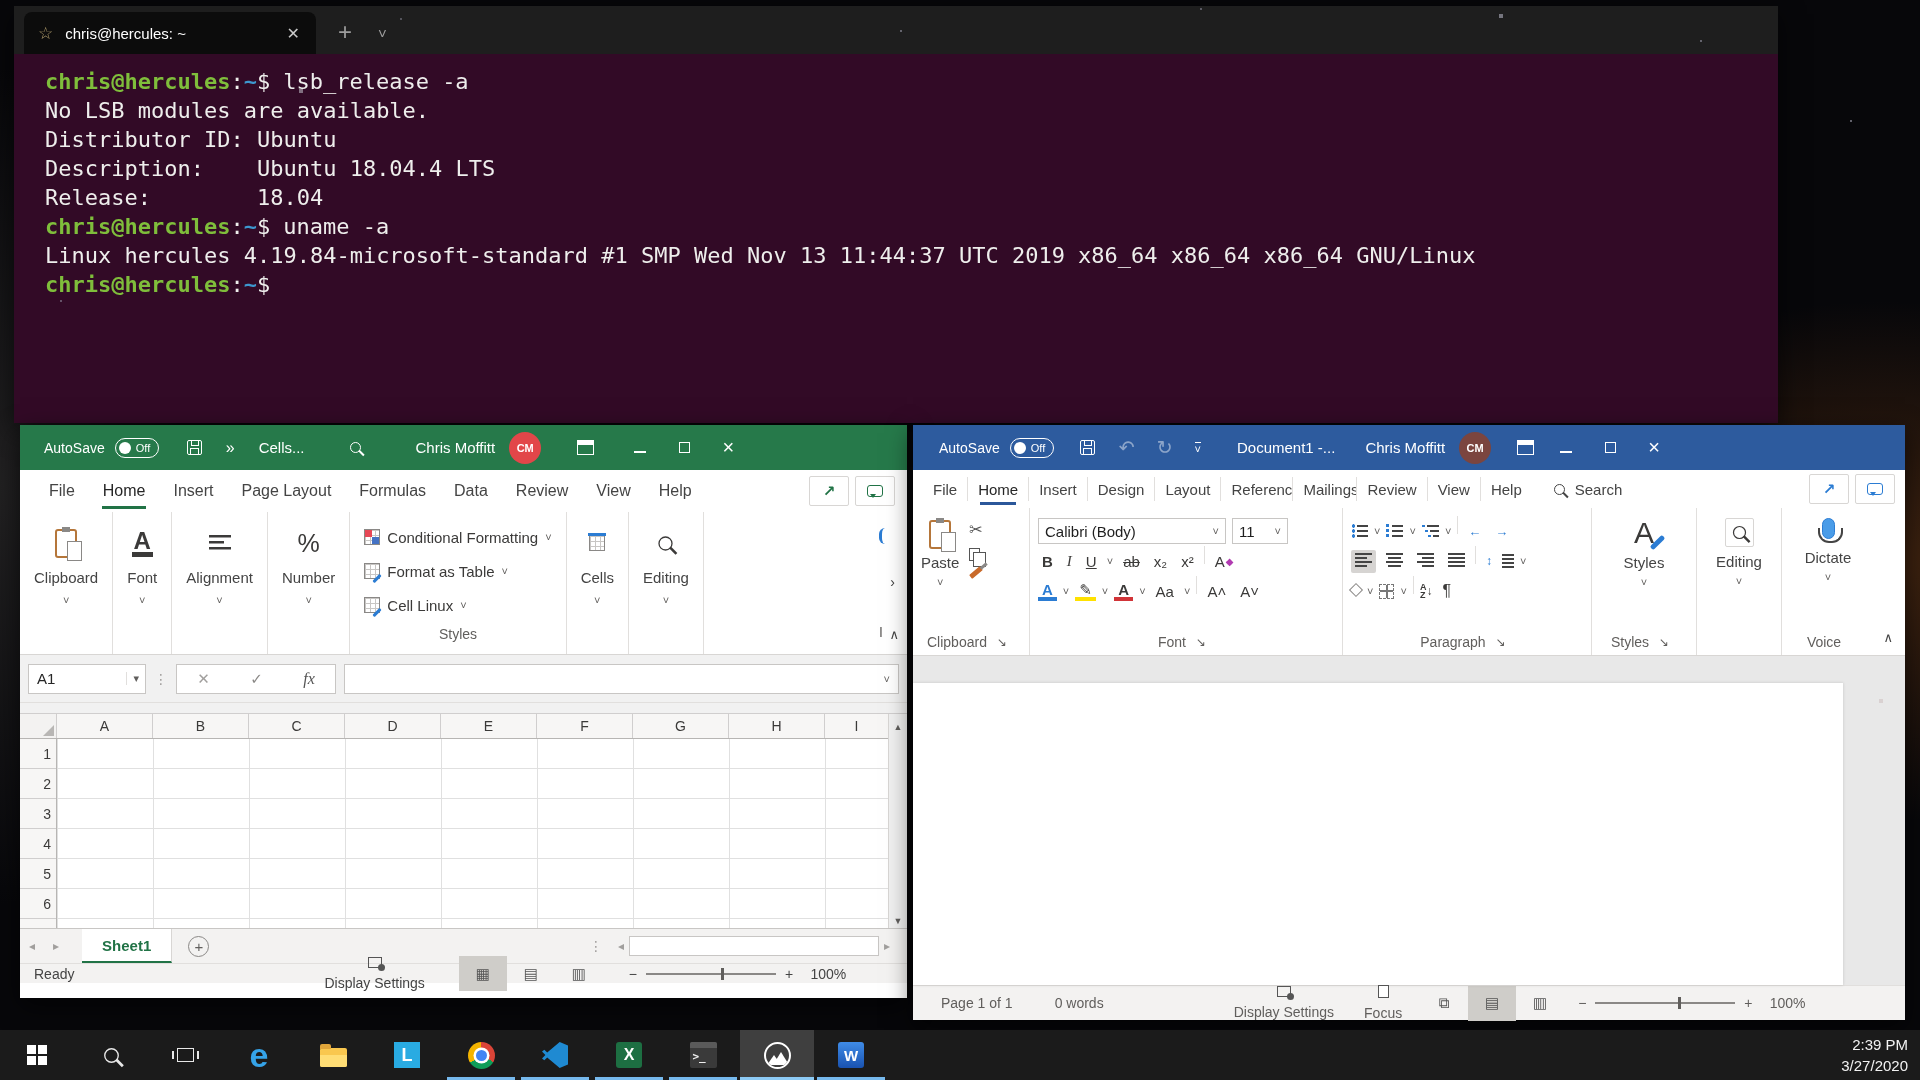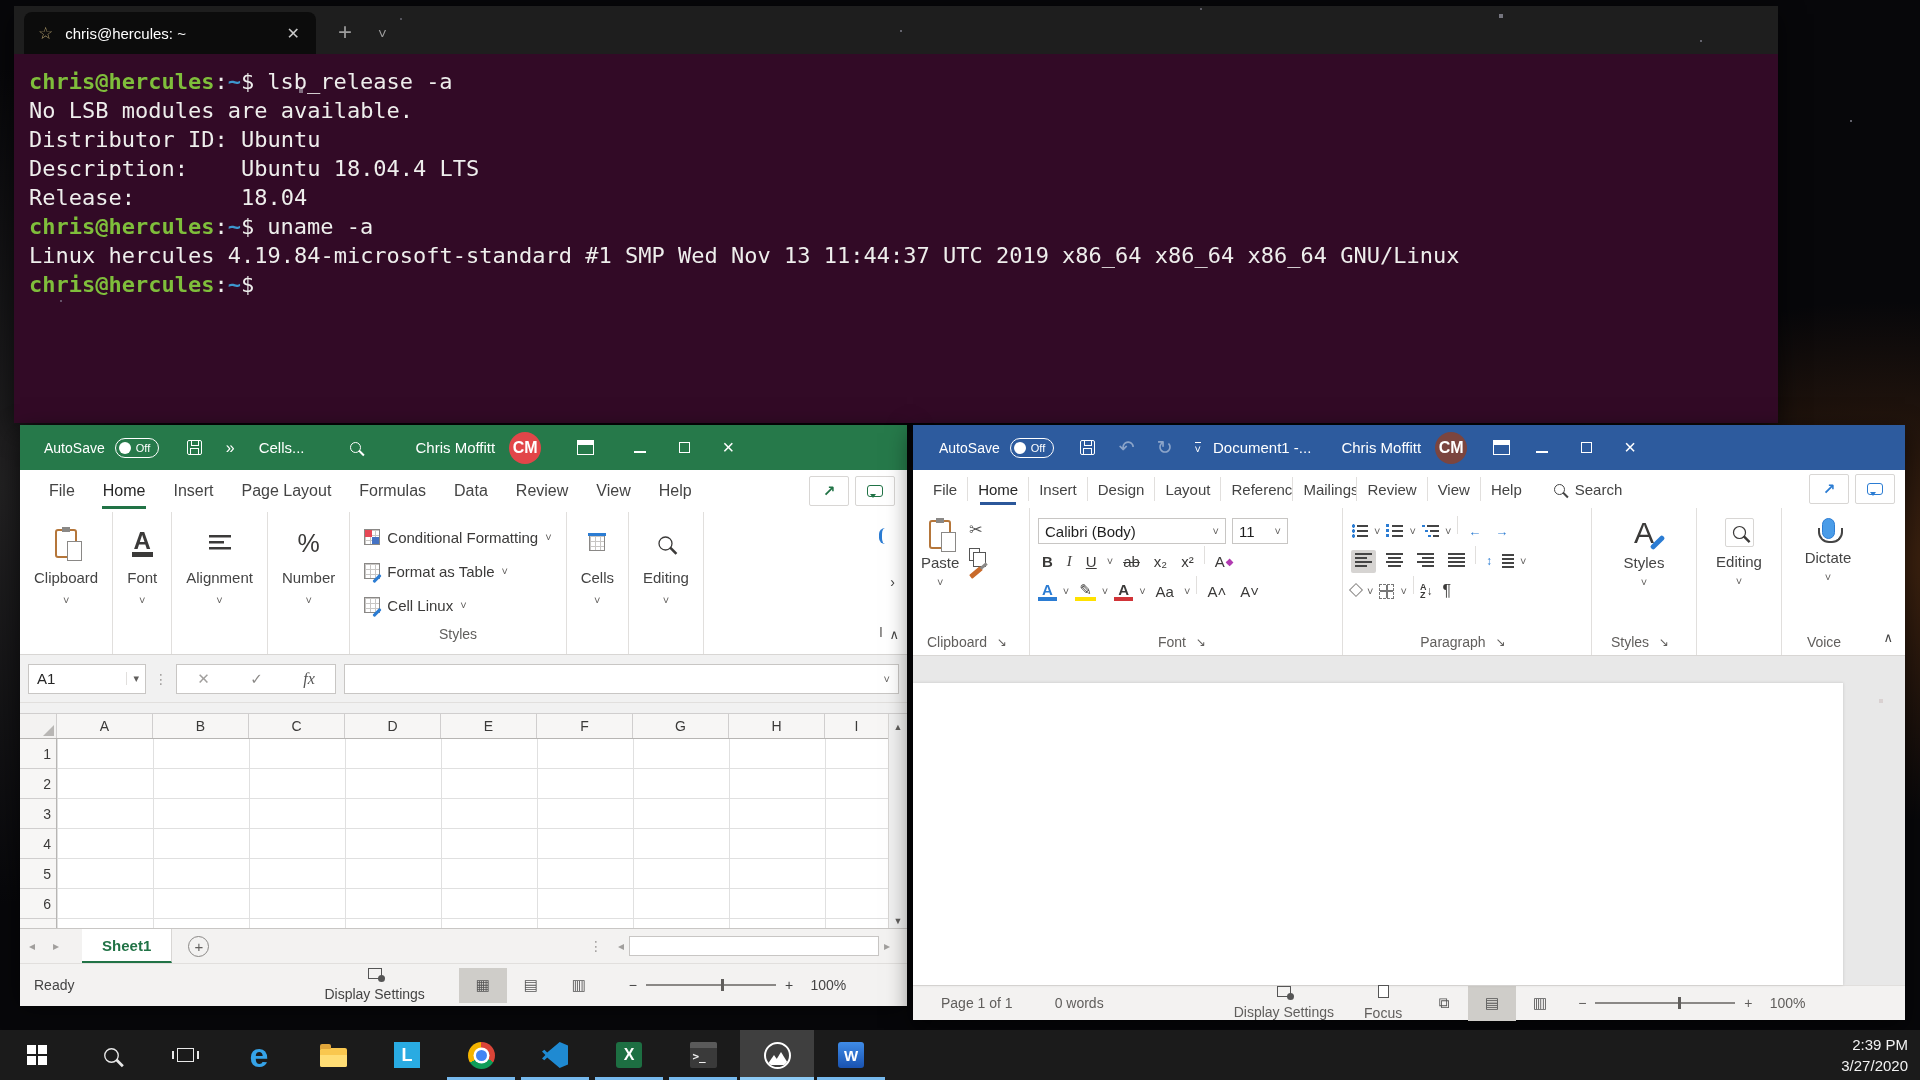--- a/index.html
+++ b/index.html
@@ -25,35 +25,35 @@
   .t-titlebar { height:48px; background:#1e1e1e; position:relative; display:flex; align-items:flex-end; }
   .t-tab { margin-left:10px; width:292px; height:42px; background:#0c0c0c; border-radius:8px 8px 0 0;
     display:flex; align-items:center; color:#fff; font-size:15px; padding:0 10px 0 14px; }
   .t-star { color:#ad9a6a; font-size:17px; margin-right:12px; }
   .t-tab-title { flex:1; }
   .t-close { color:#c9c9c9; font-size:16px; padding:0 6px; }
   .t-newtab { color:#9d9d9d; font-size:24px; margin:0 0 8px 22px; }
   .t-menu { color:#9d9d9d; font-size:15px; margin:0 0 12px 26px; }
   .t-body { height:369px; background:#320a26; padding:13px 0 0 15px;
     font-family:"DejaVu Sans Mono",monospace; font-size:22px; line-height:29px; color:#eeeeec; }
-  .tline { white-space:pre; }
+  .tline { white-space:pre;margin-left:16px; }
   .tu { color:#7fbe3b; font-weight:bold; }
   .tp { color:#3d97ce; font-weight:bold; }
   .cmd { padding-left:13px; }
 
   
   .tbar { height:45px; display:flex; align-items:center; color:#fff; font-size:14px; }
   .toggle { width:44px; height:20px; border:1.5px solid #fff; border-radius:10px; display:flex;
     align-items:center; padding:0 5px 0 3px; margin-left:10px; }
   .knob { width:12px; height:12px; background:#fff; border-radius:50%; margin-right:5px; }
   .toggle span { font-size:11px; }
   .floppy { width:15px; height:15px; border:1.6px solid #fff; border-radius:2px; position:relative; }
   .floppy::before { content:""; position:absolute; left:3px; top:-1px; width:6px; height:5px; border:1.4px solid #fff; border-top:none; }
   .floppy::after { content:""; position:absolute; left:2px; bottom:0; width:7px; height:5px; border:1.4px solid #fff; border-bottom:none; }
-  .avatar { width:32px; height:32px; border-radius:50%; color:#fff; font-size:16px; font-weight:bold;
+  .avatar { width:32px; height:32px; border-radius:50%; color:#fff; font-size:11px; font-weight:bold;
     display:flex; align-items:center; justify-content:center; }
   .ribdisp { width:17px; height:15px; border:1.5px solid #fff; position:relative; }
   .ribdisp::before { content:""; position:absolute; left:0; top:0; right:0; height:4px; background:#fff; }
   .wbtn { width:44px; text-align:center; font-size:17px; }
   .minbar { display:inline-block; width:12px; height:2px; background:#fff; }
   .maxsq { display:inline-block; width:11px; height:11px; border:1.5px solid #fff; }
 
   .tabsrow { display:flex; align-items:center; background:#fff; font-size:16px; color:#444; position:relative; }
   .tab { padding:0 13px; height:100%; display:flex; align-items:center; position:relative; white-space:nowrap; }
   .tab.active { font-weight:normal; color:#262626; }
@@ -173,21 +173,21 @@
       linear-gradient(to bottom,#e0e0e0 1px, transparent 1px) 0 -1px/100% 30px, #fff; }
   .x-vscroll2 { width:19px; background:#f1f1f1; border-left:1px solid #d8d6d4; display:flex; flex-direction:column; align-items:center; justify-content:flex-end; padding-bottom:2px; font-size:9px; color:#605e5c; }
   .x-sheetbar { height:35px; display:flex; align-items:center; background:#f3f2f1; border-top:1px solid #c8c6c4; font-size:15px; }
   .x-nav { color:#a19f9d; font-size:12px; padding:0 9px; }
   .x-sheettab { height:100%; background:#fff; display:flex; align-items:center; padding:0 20px;
     color:#217346; font-weight:bold; border-right:1px solid #d8d6d4; border-bottom:2px solid #217346; margin-left:14px; }
   .x-addsheet { width:21px; height:21px; border:1px solid #8a8886; border-radius:50%; display:flex; align-items:center;
     justify-content:center; color:#605e5c; font-size:15px; margin-left:16px; }
   .x-hscroll { display:flex; align-items:center; margin-left:auto; margin-right:12px; gap:0; }
   .x-hs-track { width:250px; height:20px; background:#fff; border:1px solid #c8c6c4; }
-  .x-status { height:43px; background:#f3f2f1; border-top:1px solid #e1dfdd; display:flex; align-items:center; font-size:14px; color:#444; }
+  .x-status { height:20px; background:#f3f2f1; border-top:1px solid #e1dfdd; display:flex; align-items:center; font-size:14px; color:#444; }
   .x-ready { padding-left:14px; }
   .ds { display:flex; align-items:center; gap:7px;flex-direction:column; }
   .dsic { width:14px; height:11px; border:1.6px solid #555; position:relative; }
   .dsic::after { content:""; position:absolute; right:-4px; bottom:-4px; width:7px; height:7px; border-radius:50%; background:#555; }
   .viewbtns { display:flex; margin-left:34px; }
   .vb { width:48px; height:35px; display:flex; align-items:center; justify-content:center; font-size:15px; color:#555; }
   .vb.sel { background:#cfcdc9; }
   .zoomer { display:flex; align-items:center; gap:9px; margin-left:26px; margin-right:12px; }
   .zline { width:130px; height:2px; background:#8a8886; position:relative; }
   .zhandle { position:absolute; top:-5px; width:3px; height:12px; background:#605e5c; }
@@ -469,21 +469,21 @@
   <div class="tbar w-tbar">
     <span style="margin-left:26px">AutoSave</span>
     <span class="toggle">
         <span class="knob"></span>
         <span>Off</span>
       </span>
     <span class="floppy" style="margin-left:26px"></span>
     <span class="w-fade" style="margin-left:24px;font-size:19px">↶</span>
     <span class="w-fade" style="margin-left:22px;font-size:19px">↻</span>
     <span style="margin-left:22px;font-size:11px;border-top:1.6px solid #fff;line-height:10px;padding-top:1px">˅</span>
-    <span style="margin-left:12px;font-size:15px">Document1  -...</span>
+    <span style="margin-left:36px;font-size:15px">Document1  -...</span>
     <span style="margin-left:30px;font-size:15px">Chris Moffitt</span>
     <span class="avatar" style="margin-left:14px;background:#7b453f">CM</span>
     <span class="ribdisp" style="margin-left:26px"></span>
     <span class="wbtn" style="margin-left:10px"><span class="minbar"></span></span>
     <span class="wbtn"><span class="maxsq"></span></span>
     <span class="wbtn" style="font-size:20px">×</span>
   </div>
   <div class="tabsrow w-tabs">
     <span class="tab">File</span>
     <span class="tab active">Home</span>

